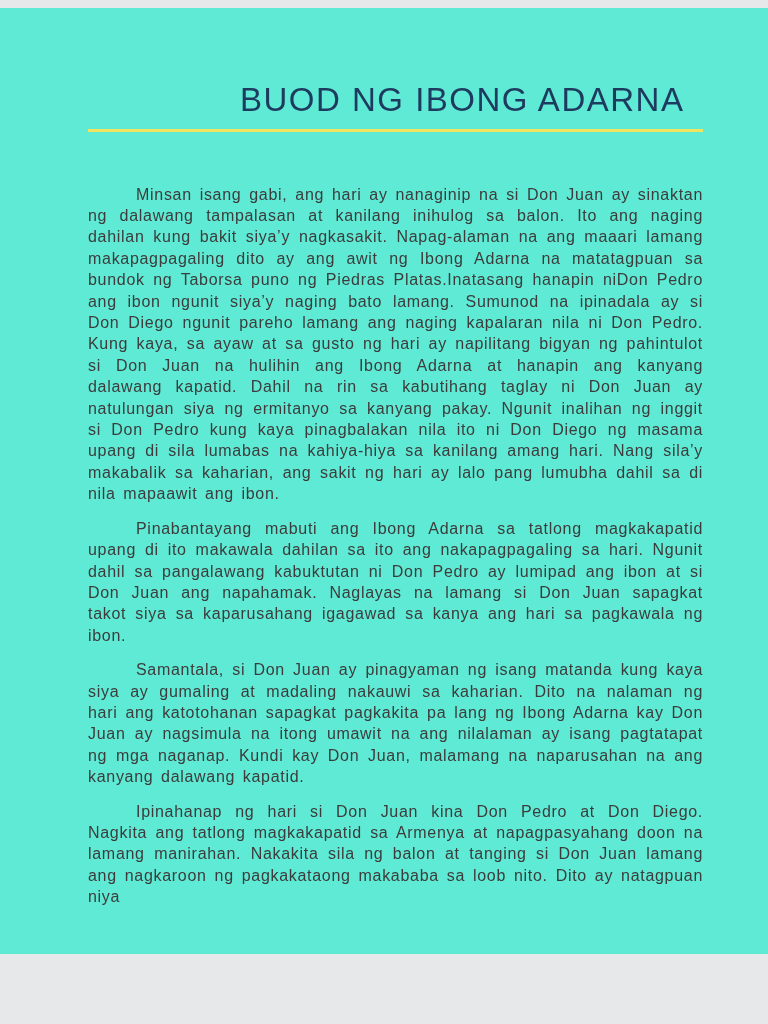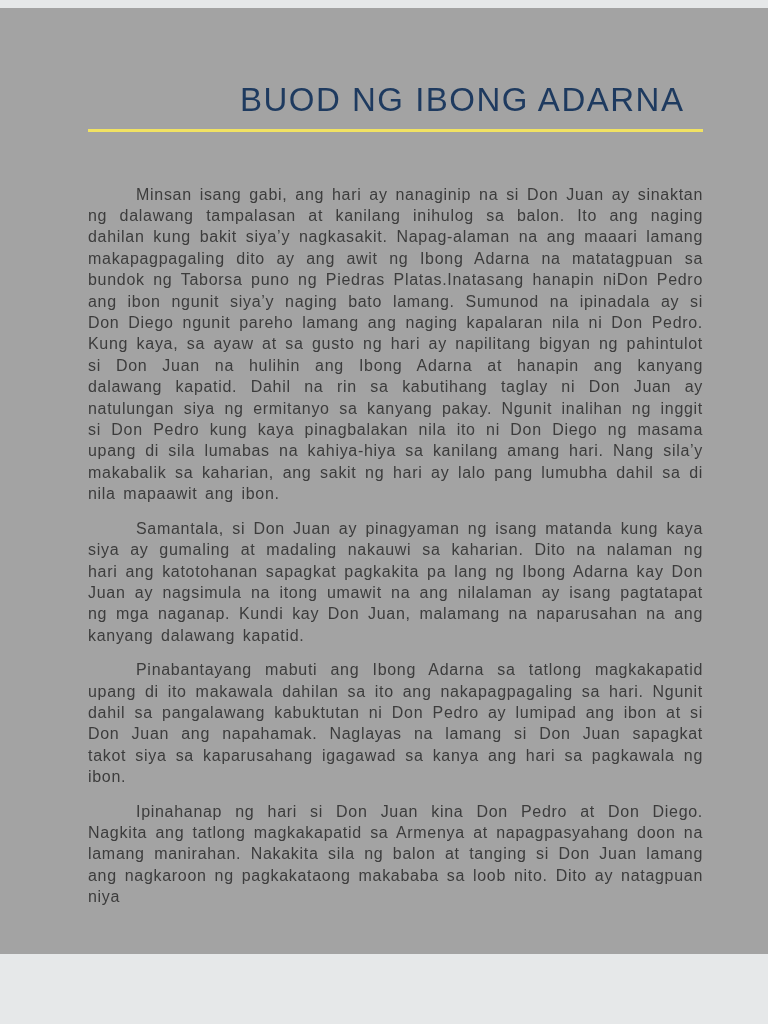--- a/index.html
+++ b/index.html
@@ -19,21 +19,21 @@
   }
   .band {
     width: 768px;
     background: #e6e8e9;
     flex: 0 0 auto;
   }
   .band-top { height: 8px; }
   .band-bottom { height: 70px; }
   .page {
     flex: 1 1 auto;
-    background: #a3a3a3;
+    background: #5eead4;
     padding: 0 65px 0 88px;
     box-sizing: border-box;
     overflow: hidden;
   }
   .title-block {
     margin-top: 72px;
   }
   .doc-title {
     margin: 0 0 0 152px;
     font-size: 33px;
@@ -72,20 +72,20 @@
   <div class="band band-top"></div>
 
   <div class="page">
     <div class="title-block">
       <h1 class="doc-title">BUOD NG IBONG ADARNA</h1>
       <div class="title-rule"></div>
     </div>
 
     <div class="doc-body">
       <p>Minsan isang gabi, ang hari ay nanaginip na si Don Juan ay sinaktan ng dalawang tampalasan at kanilang inihulog sa balon. Ito ang naging dahilan kung bakit siya’y nagkasakit. Napag-alaman na ang maaari lamang makapagpagaling dito ay ang awit ng Ibong Adarna na matatagpuan sa bundok ng Taborsa puno ng Piedras Platas.Inatasang hanapin niDon Pedro ang ibon ngunit siya’y naging bato lamang. Sumunod na ipinadala ay si Don Diego ngunit pareho lamang ang naging kapalaran nila ni Don Pedro. Kung kaya, sa ayaw at sa gusto ng hari ay napilitang bigyan ng pahintulot si Don Juan na hulihin ang Ibong Adarna at hanapin ang kanyang dalawang kapatid. Dahil na rin sa kabutihang taglay ni Don Juan ay natulungan siya ng ermitanyo sa kanyang pakay. Ngunit inalihan ng inggit si Don Pedro kung kaya pinagbalakan nila ito ni Don Diego ng masama upang di sila lumabas na kahiya-hiya sa kanilang amang hari. Nang sila’y makabalik sa kaharian, ang sakit ng hari ay lalo pang lumubha dahil sa di nila mapaawit ang ibon.</p>
+      <p>Pinabantayang mabuti ang Ibong Adarna sa tatlong magkakapatid upang di ito makawala dahilan sa ito ang nakapagpagaling sa hari. Ngunit dahil sa pangalawang kabuktutan ni Don Pedro ay lumipad ang ibon at si Don Juan ang napahamak. Naglayas na lamang si Don Juan sapagkat takot siya sa kaparusahang igagawad sa kanya ang hari sa pagkawala ng ibon.</p>
       <p>Samantala, si Don Juan ay pinagyaman ng isang matanda kung kaya siya ay gumaling at madaling nakauwi sa kaharian. Dito na nalaman ng hari ang katotohanan sapagkat pagkakita pa lang ng Ibong Adarna kay Don Juan ay nagsimula na itong umawit na ang nilalaman ay isang pagtatapat ng mga naganap. Kundi kay Don Juan, malamang na naparusahan na ang kanyang dalawang kapatid.</p>
-      <p>Pinabantayang mabuti ang Ibong Adarna sa tatlong magkakapatid upang di ito makawala dahilan sa ito ang nakapagpagaling sa hari. Ngunit dahil sa pangalawang kabuktutan ni Don Pedro ay lumipad ang ibon at si Don Juan ang napahamak. Naglayas na lamang si Don Juan sapagkat takot siya sa kaparusahang igagawad sa kanya ang hari sa pagkawala ng ibon.</p>
       <p>Ipinahanap ng hari si Don Juan kina Don Pedro at Don Diego. Nagkita ang tatlong magkakapatid sa Armenya at napagpasyahang doon na lamang manirahan. Nakakita sila ng balon at tanging si Don Juan lamang ang nagkaroon ng pagkakataong makababa sa loob nito. Dito ay natagpuan niya</p>
     </div>
   </div>
 
   <div class="band band-bottom"></div>
 </div>
 
 </body></html>

